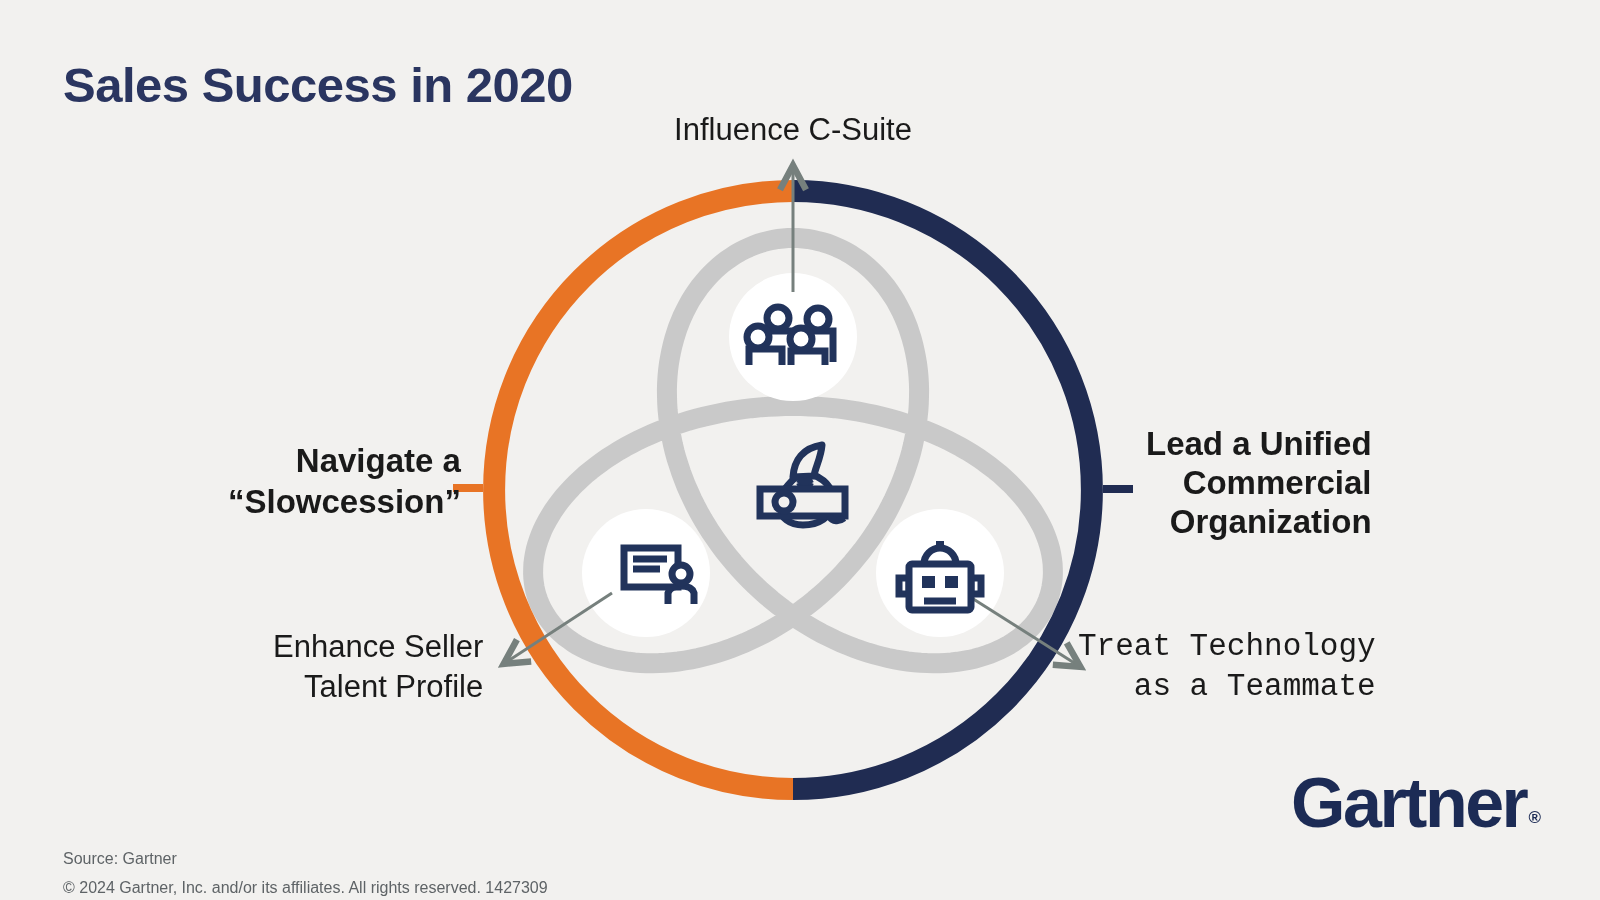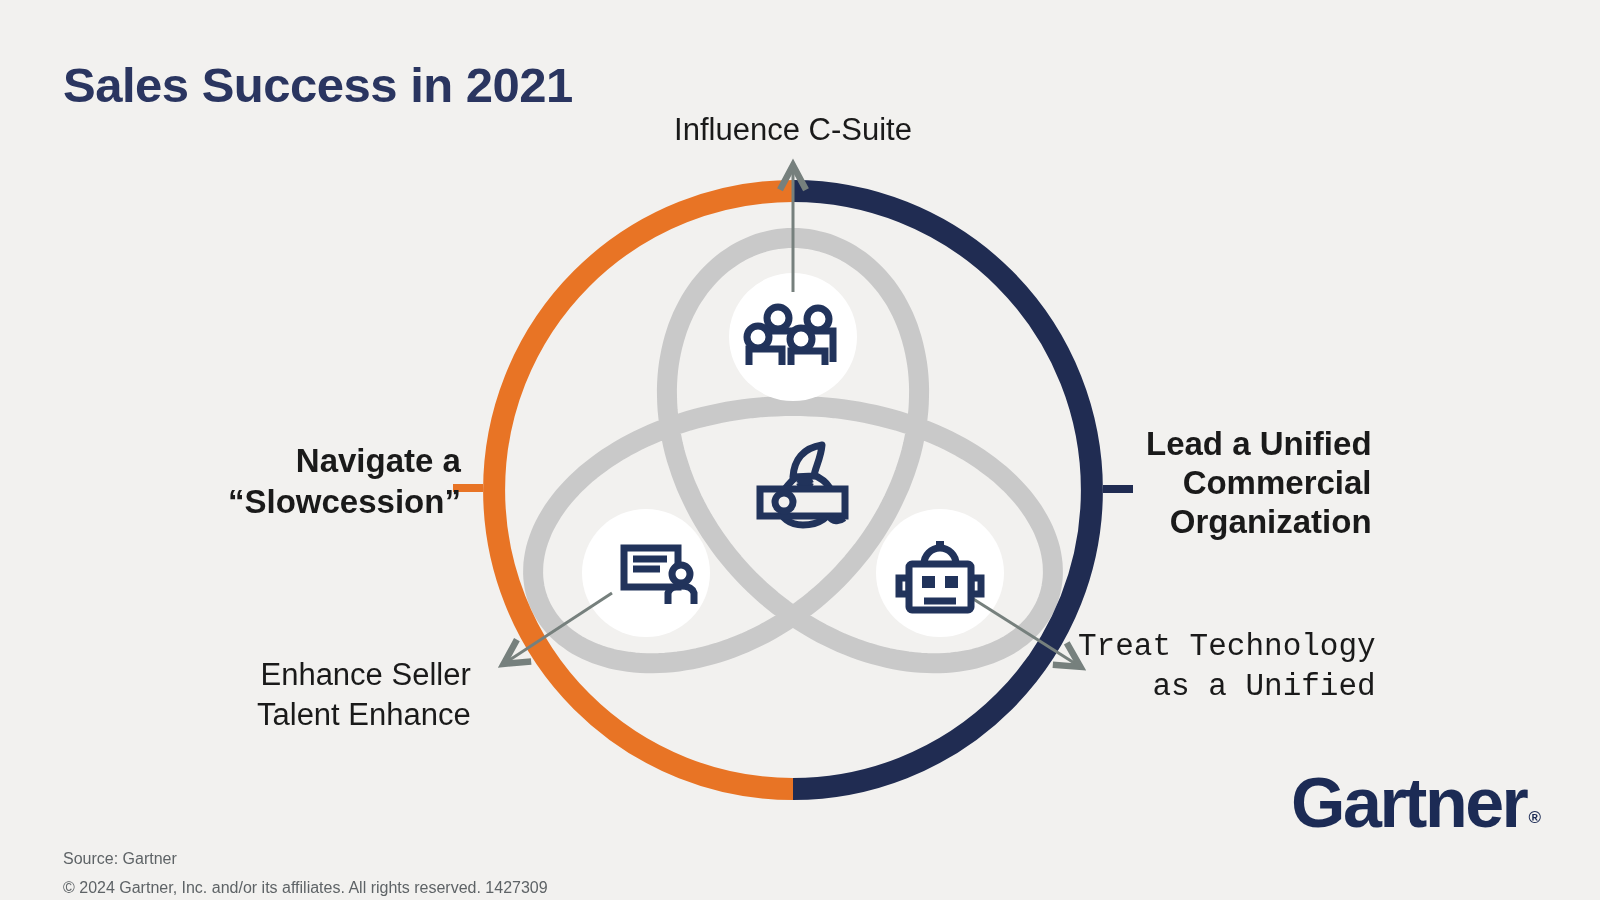--- a/index.html
+++ b/index.html
@@ -26,33 +26,33 @@
   .ic{stroke:var(--icon-navy);fill:none;stroke-width:7px;}
   .ic.fillw{fill:var(--node-white);}
   .ic.fillbg{fill:var(--background);}
   .ic.solid{fill:var(--icon-navy);stroke:none;}
   .lbl{position:absolute;color:var(--text-dark);white-space:nowrap;text-align:right;}
   .lbl.top{left:793px;top:112px;transform:translateX(-50%);font-size:31px;}
   .lbl.bold{font-weight:bold;font-size:33px;}
   .lbl.left-side{left:228px;top:440px;line-height:41px;}
   .lbl.right-side{left:1146px;top:424px;line-height:39px;}
   .lbl.small{font-size:31px;line-height:40px;}
-  .lbl.bottom-left{left:257px;top:627px;margin-top:28px;}
+  .lbl.bottom-left{left:273px;top:627px;}
   .lbl.bottom-right{left:1078px;top:627px;font-family:Liberation Mono, monospace;}
   .footer{position:absolute;left:63px;top:844px;font-size:16px;line-height:29px;color:var(--footer-gray);}
   .logo{position:absolute;left:1291px;top:763px;font-size:70px;font-weight:bold;
     letter-spacing:-2.5px;color:var(--logo-navy);}
   .logo .reg{font-size:17px;letter-spacing:0;position:relative;top:-4px;margin-left:2px;vertical-align:baseline;}
 </style>
 </head>
 <body>
 
 <div class="stage">
 
-  <h1 class="page-title">Sales Success in 2021</h1>
+  <h1 class="page-title">Sales Success in 2020</h1>
 
   <svg class="diagram" width="1600" height="900" viewBox="0 0 1600 900">
     <defs>
       <marker id="arrowhead" viewBox="0 0 12 12" refX="9" refY="6" markerWidth="13" markerHeight="13" orient="auto">
         <path d="M 2 2 L 9.5 6 L 2 10" fill="none" stroke="#76807D" stroke-width="2"></path>
       </marker>
     </defs>
 
     <path class="trefoil" d="M 793.0 406.0 L 801.3 406.1 L 809.6 406.4 L 817.8 406.8 L 826.1 407.4 L 834.3 408.2 L 842.4 409.2 L 850.5 410.4 L 858.6 411.7 L 866.6 413.2 L 874.5 414.9 L 882.3 416.7 L 890.0 418.7 L 897.7 420.8 L 905.2 423.2 L 912.6 425.6 L 919.9 428.3 L 927.0 431.1 L 934.0 434.0 L 940.9 437.0 L 947.6 440.2 L 954.2 443.6 L 960.6 447.0 L 966.8 450.6 L 972.8 454.3 L 978.7 458.1 L 984.4 462.1 L 989.8 466.1 L 995.1 470.2 L 1000.2 474.4 L 1005.0 478.7 L 1009.7 483.1 L 1014.1 487.6 L 1018.3 492.1 L 1022.3 496.7 L 1026.0 501.3 L 1029.5 506.0 L 1032.8 510.8 L 1035.8 515.6 L 1038.6 520.4 L 1041.2 525.2 L 1043.5 530.0 L 1045.5 534.9 L 1047.3 539.7 L 1048.9 544.6 L 1050.2 549.4 L 1051.2 554.2 L 1052.0 559.0 L 1052.6 563.8 L 1052.8 568.5 L 1052.9 573.2 L 1052.7 577.8 L 1052.2 582.4 L 1051.5 586.9 L 1050.6 591.3 L 1049.4 595.6 L 1047.9 599.9 L 1046.2 604.1 L 1044.3 608.2 L 1042.2 612.1 L 1039.8 616.0 L 1037.2 619.8 L 1034.4 623.4 L 1031.4 626.9 L 1028.1 630.3 L 1024.6 633.5 L 1021.0 636.6 L 1017.1 639.5 L 1013.1 642.3 L 1008.8 645.0 L 1004.4 647.4 L 999.8 649.7 L 995.0 651.9 L 990.1 653.8 L 985.0 655.6 L 979.8 657.2 L 974.4 658.7 L 968.9 659.9 L 963.2 660.9 L 957.4 661.8 L 951.5 662.5 L 945.5 662.9 L 939.4 663.2 L 933.3 663.2 L 927.0 663.1 L 920.6 662.8 L 914.2 662.2 L 907.7 661.5 L 901.2 660.5 L 894.6 659.4 L 888.0 658.0 L 881.4 656.4 L 874.7 654.7 L 868.0 652.7 L 861.3 650.5 L 854.6 648.1 L 848.0 645.5 L 841.3 642.8 L 834.7 639.8 L 828.1 636.6 L 821.6 633.3 L 815.1 629.7 L 808.6 626.0 L 802.3 622.1 L 796.0 618.0 L 789.8 613.8 L 783.6 609.3 L 777.6 604.7 L 771.7 600.0 L 765.8 595.0 L 760.1 590.0 L 754.6 584.7 L 749.1 579.4 L 743.8 573.9 L 738.6 568.2 L 733.6 562.5 L 728.7 556.6 L 723.9 550.6 L 719.4 544.5 L 715.0 538.3 L 710.7 532.0 L 706.7 525.6 L 702.8 519.1 L 699.1 512.6 L 695.6 506.0 L 692.3 499.3 L 689.2 492.5 L 686.2 485.8 L 683.5 478.9 L 681.0 472.1 L 678.7 465.2 L 676.5 458.3 L 674.6 451.4 L 672.9 444.4 L 671.5 437.5 L 670.2 430.6 L 669.1 423.7 L 668.3 416.8 L 667.6 410.0 L 667.2 403.2 L 667.0 396.5 L 666.9 389.8 L 667.1 383.2 L 667.5 376.6 L 668.1 370.1 L 668.9 363.7 L 670.0 357.4 L 671.2 351.2 L 672.6 345.1 L 674.2 339.1 L 676.0 333.3 L 677.9 327.5 L 680.1 321.9 L 682.4 316.4 L 684.9 311.1 L 687.6 305.9 L 690.4 300.8 L 693.4 296.0 L 696.6 291.3 L 699.9 286.7 L 703.4 282.4 L 707.0 278.2 L 710.7 274.2 L 714.5 270.4 L 718.5 266.8 L 722.6 263.4 L 726.8 260.2 L 731.1 257.2 L 735.5 254.4 L 740.0 251.8 L 744.5 249.4 L 749.1 247.3 L 753.9 245.3 L 758.6 243.6 L 763.4 242.1 L 768.3 240.9 L 773.2 239.8 L 778.1 239.0 L 783.1 238.5 L 788.0 238.1 L 793.0 238.0 L 798.0 238.1 L 802.9 238.5 L 807.9 239.0 L 812.8 239.8 L 817.7 240.9 L 822.6 242.1 L 827.4 243.6 L 832.1 245.3 L 836.9 247.3 L 841.5 249.4 L 846.0 251.8 L 850.5 254.4 L 854.9 257.2 L 859.2 260.2 L 863.4 263.4 L 867.5 266.8 L 871.5 270.4 L 875.3 274.2 L 879.0 278.2 L 882.6 282.4 L 886.1 286.7 L 889.4 291.3 L 892.6 296.0 L 895.6 300.8 L 898.4 305.9 L 901.1 311.1 L 903.6 316.4 L 905.9 321.9 L 908.1 327.5 L 910.0 333.3 L 911.8 339.1 L 913.4 345.1 L 914.8 351.2 L 916.0 357.4 L 917.1 363.7 L 917.9 370.1 L 918.5 376.6 L 918.9 383.2 L 919.1 389.8 L 919.0 396.5 L 918.8 403.2 L 918.4 410.0 L 917.7 416.8 L 916.9 423.7 L 915.8 430.6 L 914.5 437.5 L 913.1 444.4 L 911.4 451.4 L 909.5 458.3 L 907.3 465.2 L 905.0 472.1 L 902.5 478.9 L 899.8 485.8 L 896.8 492.5 L 893.7 499.3 L 890.4 506.0 L 886.9 512.6 L 883.2 519.1 L 879.3 525.6 L 875.3 532.0 L 871.0 538.3 L 866.6 544.5 L 862.1 550.6 L 857.3 556.6 L 852.4 562.5 L 847.4 568.2 L 842.2 573.9 L 836.9 579.4 L 831.4 584.7 L 825.9 590.0 L 820.2 595.0 L 814.3 600.0 L 808.4 604.7 L 802.4 609.3 L 796.2 613.8 L 790.0 618.0 L 783.7 622.1 L 777.4 626.0 L 770.9 629.7 L 764.4 633.3 L 757.9 636.6 L 751.3 639.8 L 744.7 642.8 L 738.0 645.5 L 731.4 648.1 L 724.7 650.5 L 718.0 652.7 L 711.3 654.7 L 704.6 656.4 L 698.0 658.0 L 691.4 659.4 L 684.8 660.5 L 678.3 661.5 L 671.8 662.2 L 665.4 662.8 L 659.0 663.1 L 652.7 663.2 L 646.6 663.2 L 640.5 662.9 L 634.5 662.5 L 628.6 661.8 L 622.8 660.9 L 617.1 659.9 L 611.6 658.7 L 606.2 657.2 L 601.0 655.6 L 595.9 653.8 L 591.0 651.9 L 586.2 649.7 L 581.6 647.4 L 577.2 645.0 L 572.9 642.3 L 568.9 639.5 L 565.0 636.6 L 561.4 633.5 L 557.9 630.3 L 554.6 626.9 L 551.6 623.4 L 548.8 619.8 L 546.2 616.0 L 543.8 612.1 L 541.7 608.2 L 539.8 604.1 L 538.1 599.9 L 536.6 595.6 L 535.4 591.3 L 534.5 586.9 L 533.8 582.4 L 533.3 577.8 L 533.1 573.2 L 533.2 568.5 L 533.4 563.8 L 534.0 559.0 L 534.8 554.2 L 535.8 549.4 L 537.1 544.6 L 538.7 539.7 L 540.5 534.9 L 542.5 530.0 L 544.8 525.2 L 547.4 520.4 L 550.2 515.6 L 553.2 510.8 L 556.5 506.0 L 560.0 501.3 L 563.7 496.7 L 567.7 492.1 L 571.9 487.6 L 576.3 483.1 L 581.0 478.7 L 585.8 474.4 L 590.9 470.2 L 596.2 466.1 L 601.6 462.1 L 607.3 458.1 L 613.2 454.3 L 619.2 450.6 L 625.4 447.0 L 631.8 443.6 L 638.4 440.2 L 645.1 437.0 L 652.0 434.0 L 659.0 431.1 L 666.1 428.3 L 673.4 425.6 L 680.8 423.2 L 688.3 420.8 L 696.0 418.7 L 703.7 416.7 L 711.5 414.9 L 719.4 413.2 L 727.4 411.7 L 735.5 410.4 L 743.6 409.2 L 751.7 408.2 L 759.9 407.4 L 768.2 406.8 L 776.4 406.4 L 784.7 406.1 L 793.0 406.0 Z"></path>
 
@@ -118,26 +118,26 @@
     <span>Organization</span>
   </div>
 
   <div class="lbl bold left-side">
     <span>Navigate a</span><br>
     <span>“Slowcession”</span>
   </div>
 
   <div class="lbl small bottom-left">
     <span>Enhance Seller</span><br>
-    <span>Talent Enhance</span>
+    <span>Talent Profile</span>
   </div>
 
   <div class="lbl small bottom-right">
     <span>Treat Technology</span><br>
-    <span>as a Unified</span>
+    <span>as a Teammate</span>
   </div>
 
   <div class="footer">
     <div>Source: Gartner</div>
     <div>© 2024 Gartner, Inc. and/or its affiliates. All rights reserved. 1427309</div>
   </div>
 
   <div class="logo"><span>Gartner</span><span class="reg">®</span></div>
 
 </div>

